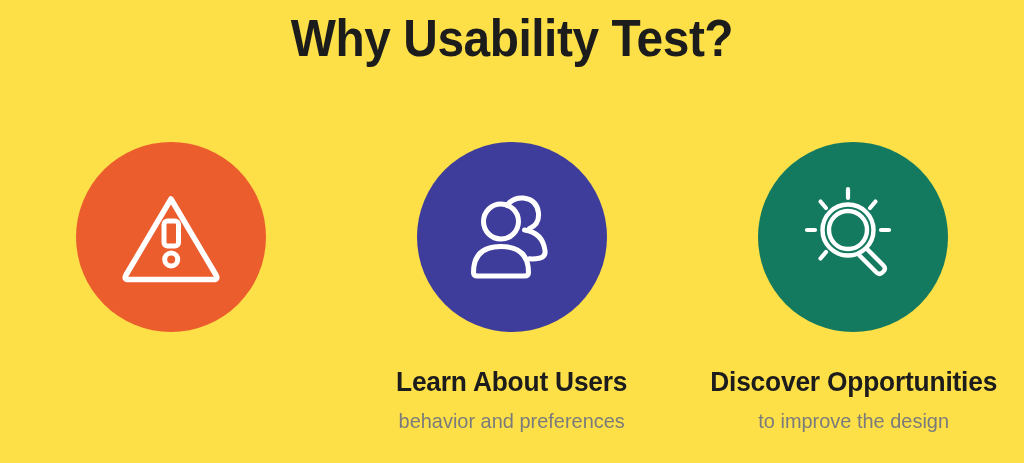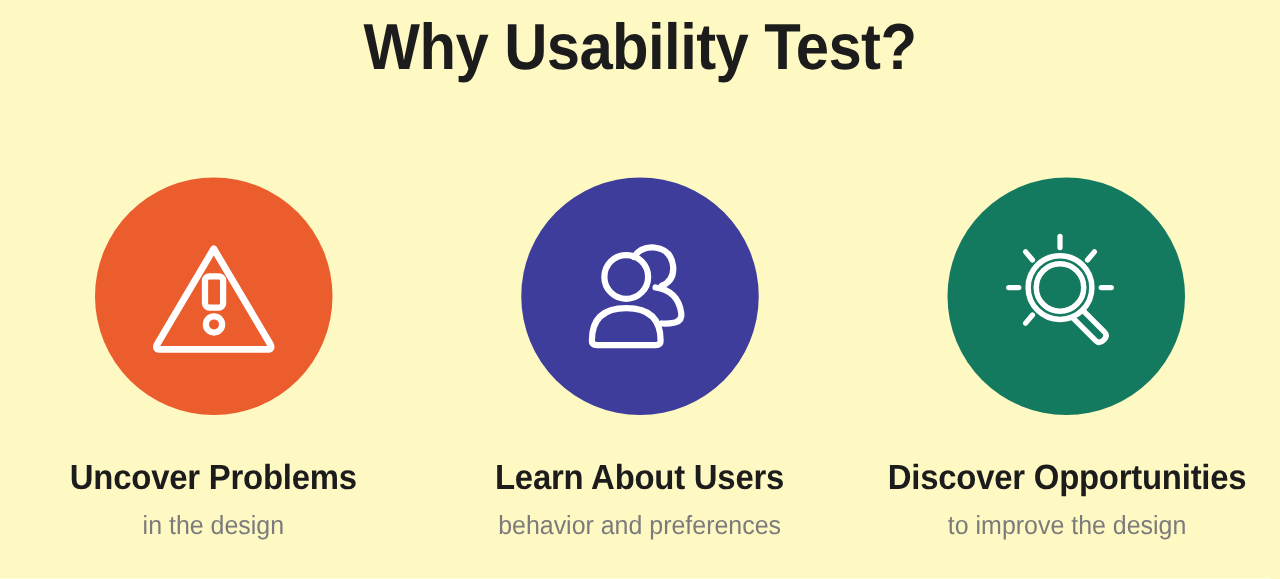--- a/index.html
+++ b/index.html
@@ -11,21 +11,21 @@
     width: 1024px;
     height: 463px;
     overflow: hidden;
     font-family: "Liberation Sans", "DejaVu Sans", sans-serif;
     -webkit-font-smoothing: antialiased;
   }
   .slide {
     position: relative;
     width: 1024px;
     height: 463px;
-    background: #fef9c3;
+    background: #fde047;
   }
 
   
   .title {
     position: absolute;
     top: 6px;
     left: 0;
     width: 1024px;
     text-align: center;
     font-size: 52px;
@@ -105,24 +105,20 @@
     <div class="column">
       <div class="circle" style="background:#ec5d2e">
         <span>
           <svg width="104" height="96" viewBox="0 0 104 96" fill="none">
             <path d="M52 10 L97 86 Q99.5 90.5 94.5 90.5 L9.5 90.5 Q4.5 90.5 7 86 Z" stroke="#ffffff" stroke-width="5.5" stroke-linejoin="round" stroke-linecap="round" fill="none"></path>
             <rect x="45" y="32" width="14.5" height="25" rx="3.5" stroke="#ffffff" stroke-width="5" fill="none"></rect>
             <circle cx="52.2" cy="70.5" r="6.5" stroke="#ffffff" stroke-width="5" fill="none"></circle>
           </svg>
         </span>
       </div>
-      <div class="caption">
-        <div class="caption-title">Uncover Problems</div>
-        <div class="caption-sub">in the design</div>
-      </div>
     </div>
 
     <div class="column">
       <div class="circle" style="background:#3f3d9c">
         <span>
           <svg width="104" height="98" viewBox="0 0 104 98" fill="none">
             <g stroke="#ffffff" stroke-width="5" stroke-linecap="round" stroke-linejoin="round" fill="none">
 
               <path d="M47 17.5 Q53 9 63.5 10 Q77 11.5 78.5 25 Q79.5 36.5 69.5 40.5"></path>
               <path d="M64.5 42 Q82.5 44.5 85 62.5 Q85.8 68.5 80 70 Q74.5 71.2 69.5 70.8"></path>

